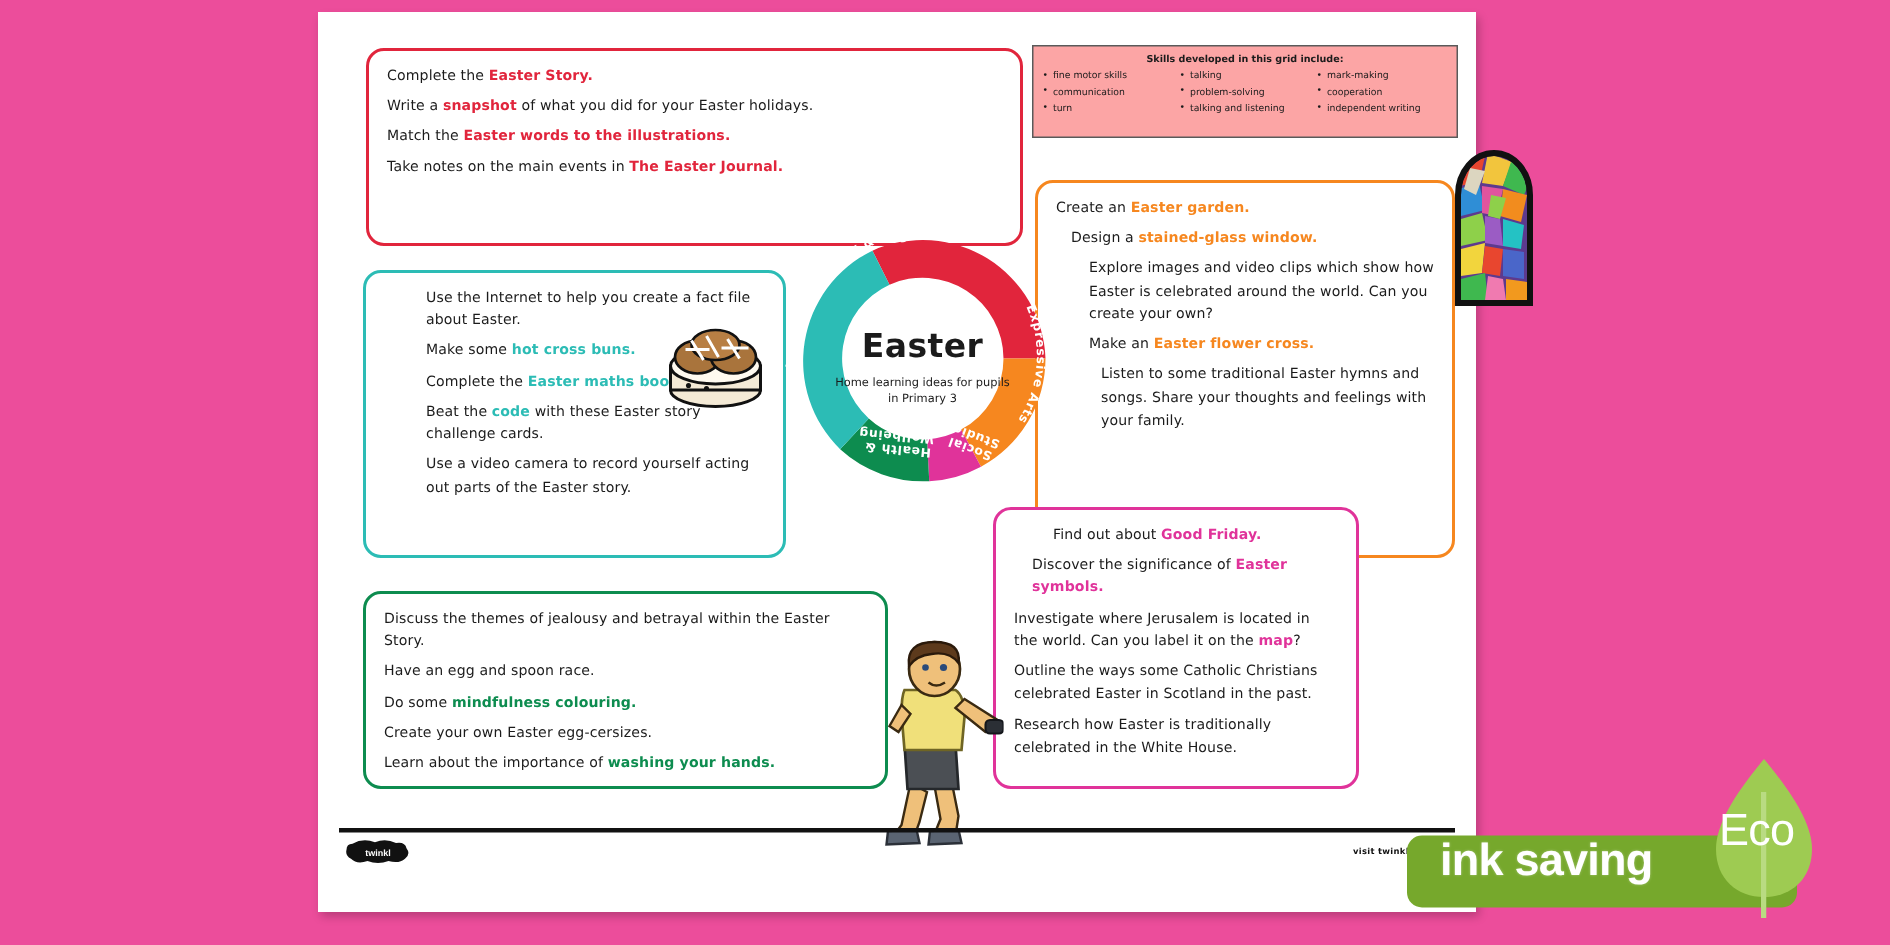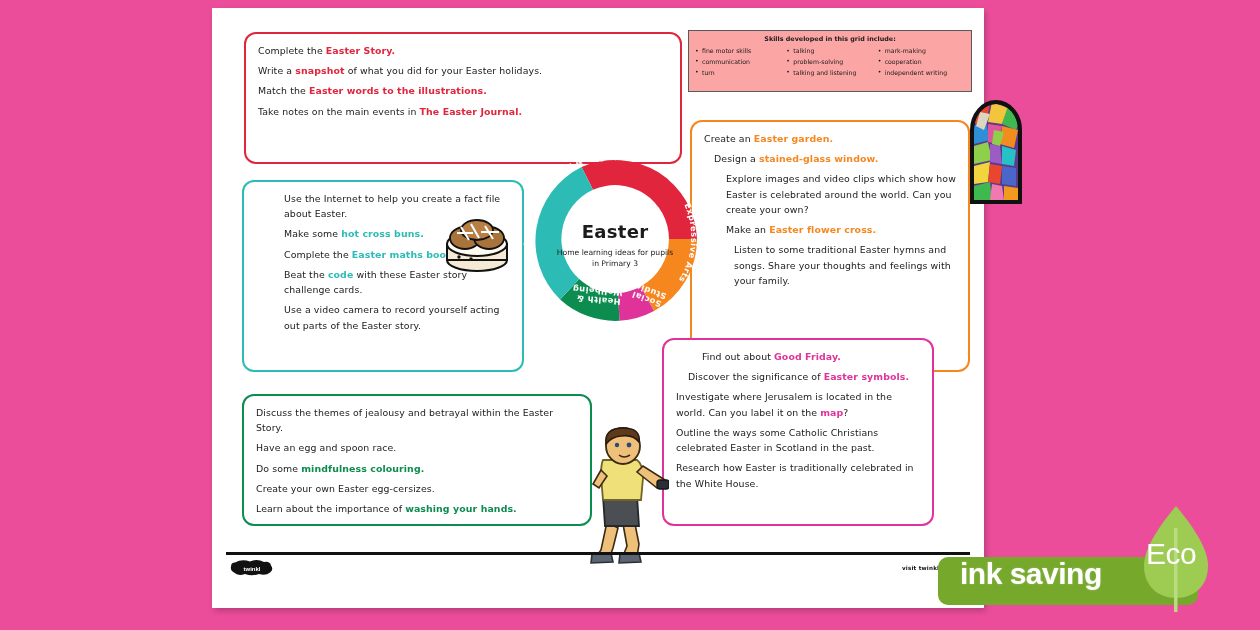--- a/index.html
+++ b/index.html
@@ -40,21 +40,21 @@
 
   
   .lit    { border-color: #e1253c; left: 32px;  top: 24px;  width: 438px; height: 132px; }
   .lit .hl { color: #e1253c; }
   .sci    { border-color: #2cbcb5; left: 30px;  top: 172px; width: 282px; height: 192px; padding-left: 40px; }
   .sci .hl { color: #2cbcb5; }
   .hw     { border-color: #0d8c4f; left: 30px;  top: 386px; width: 350px; height: 132px; }
   .hw .hl { color: #0d8c4f; }
   .exp    { border-color: #f6871f; left: 478px; top: 112px; width: 280px; height: 252px; }
   .exp .hl { color: #f6871f; }
-  .soc    { border-color: #e0339a; left: 450px; top: 330px; width: 272px; height: 188px; }
+  .soc    { border-color: #e0339a; left: 450px; top: 330px; width: 244px; height: 188px; }
   .soc .hl { color: #e0339a; }
 
   .exp p { text-align: left; }
   .exp p.i1 { margin-left: 10px; }
   .exp p.i2 { margin-left: 22px; }
   .exp p.i3 { margin-left: 30px; }
   .soc p.i1 { margin-left: 26px; }
   .soc p.i2 { margin-left: 12px; }
 
   
@@ -89,21 +89,21 @@
   }
   .donut-wrap svg { width: 212px; height: 212px; display: block; }
   .donut-center {
     position: absolute; left: 0; top: 0;
     width: 212px; height: 212px;
     display: flex; flex-direction: column;
     align-items: center; justify-content: center;
     text-align: center; pointer-events: none;
   }
   .donut-title {
-    font-size: 18px; font-weight: 700; color: #1b1b1b;
+    font-size: 22px; font-weight: 700; color: #1b1b1b;
     letter-spacing: .3px;
     margin-top: 12px;
   }
   .donut-sub {
     font-size: 7.6px; color: #1b1b1b; line-height: 1.5;
     margin-top: 5px; width: 118px;
   }
   .seg-label {
     font-size: 8.2px; font-weight: 700; fill: #fff;
     letter-spacing: .5px;

